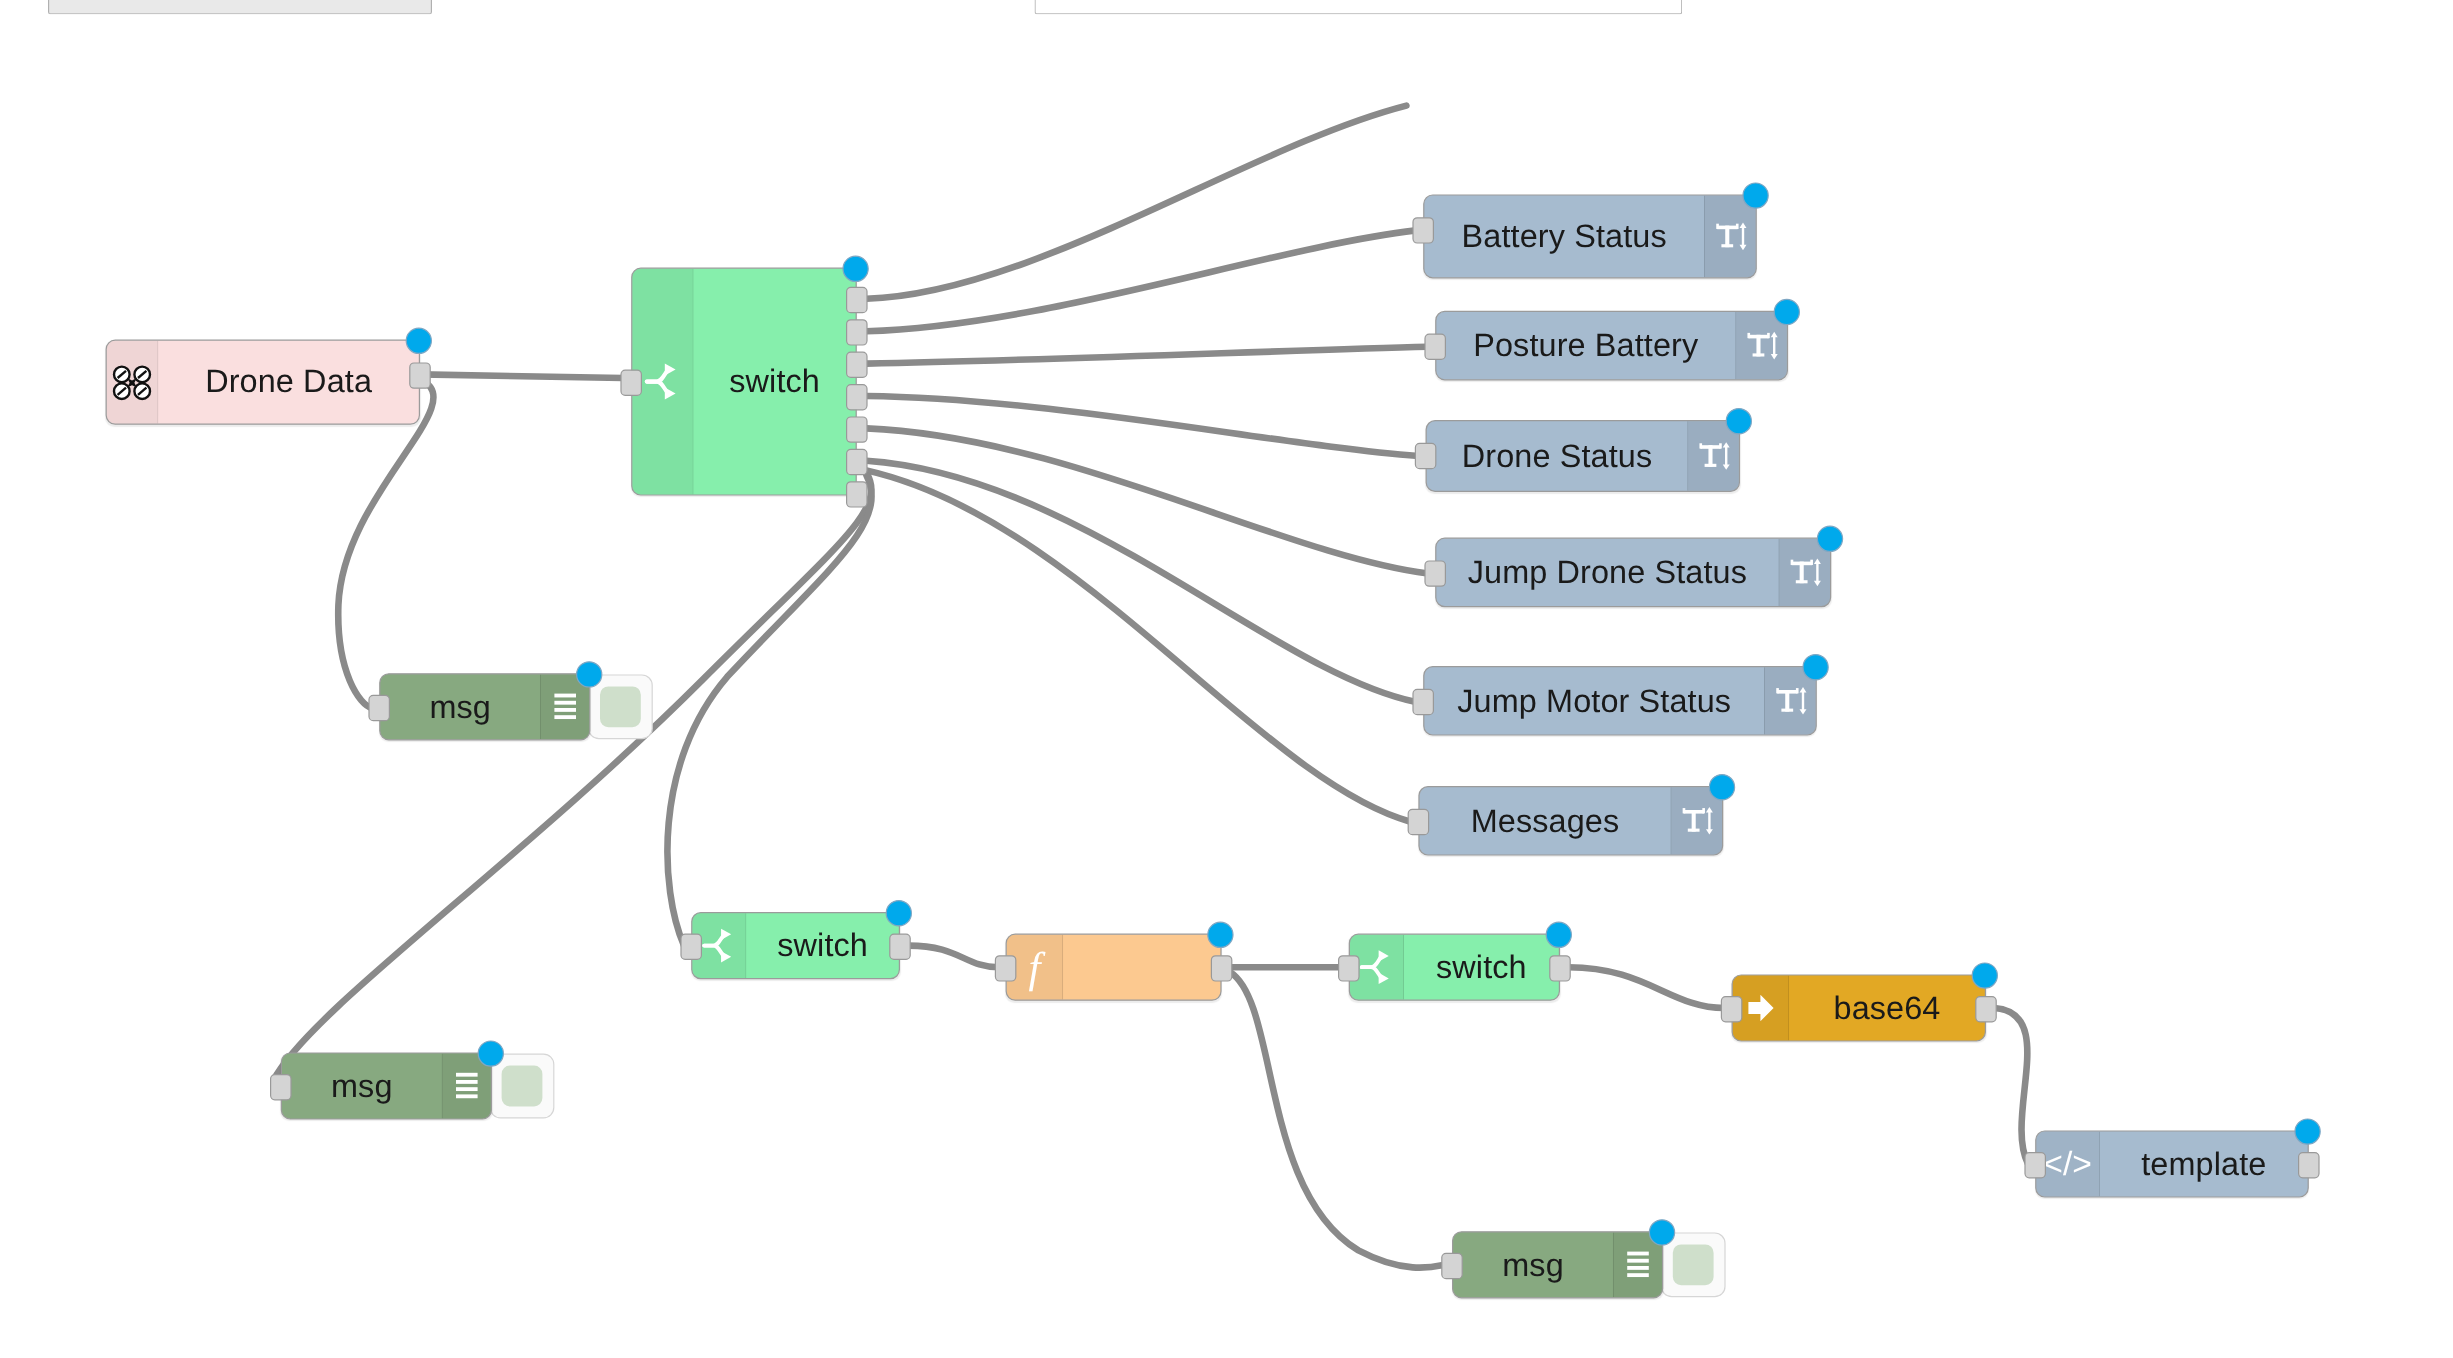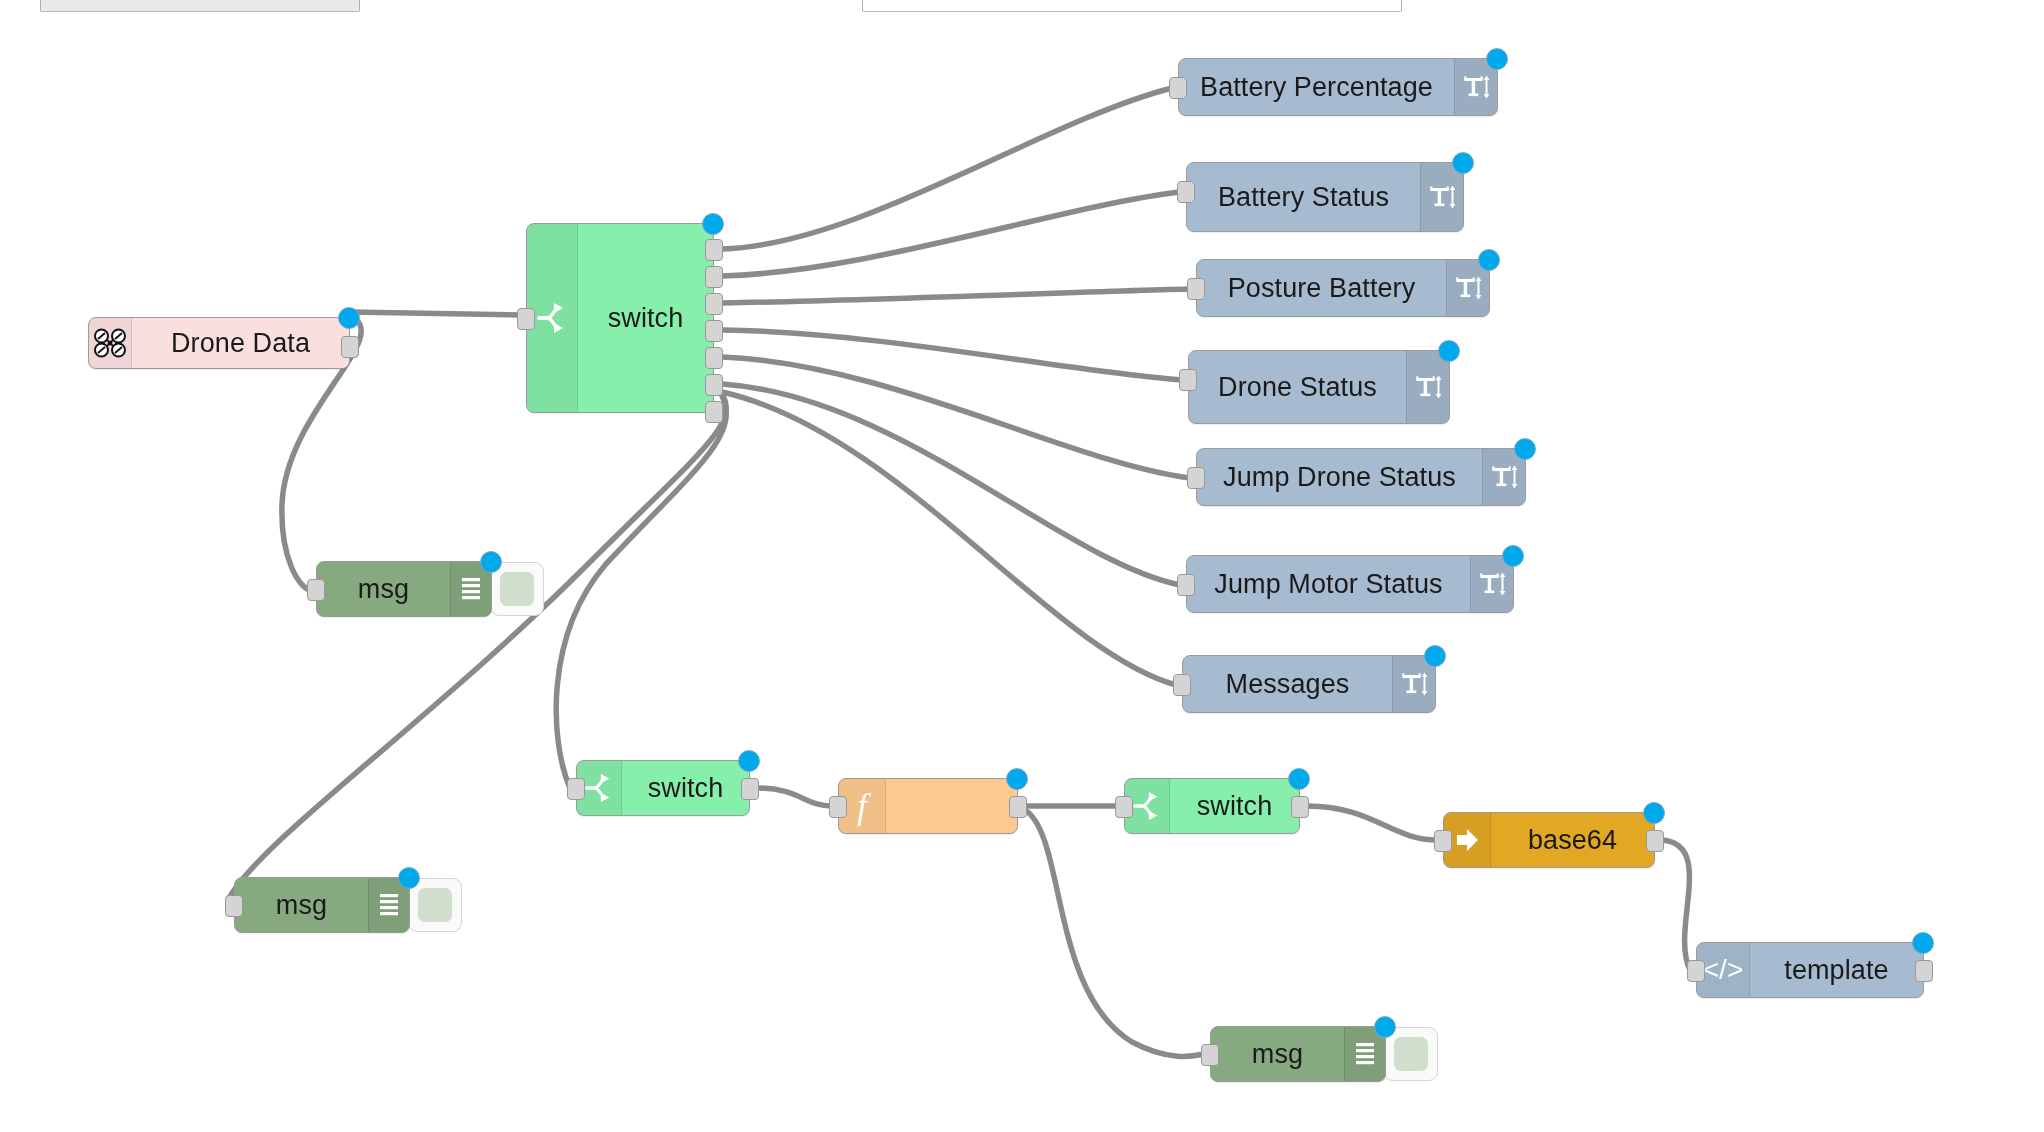--- a/index.html
+++ b/index.html
@@ -177,21 +177,21 @@
     <path d="M 722 392 C 900 432 1050 650 1176 685"></path>
     <path d="M 722 394 C 740 424 700 452 586 566 C 432 720 258 842 228 900"></path>
     <path d="M 722 396 C 742 436 690 474 606 564 C 544 636 550 742 570 788"></path>
     <path d="M 757 788 C 800 788 804 806 832 806"></path>
     <path d="M 1025 806 C 1070 806 1080 806 1118 806"></path>
     <path d="M 1025 810 C 1066 836 1050 992 1132 1042 C 1170 1062 1194 1056 1204 1054"></path>
     <path d="M 1307 806 C 1372 806 1392 840 1437 840"></path>
     <path d="M 1662 840 C 1716 844 1670 930 1690 970"></path>
   </svg>
 
-  <div class="node n-inject" style="left:88px; top:283px; width:262px; height:52px;margin-top:34px;">
+  <div class="node n-inject" style="left:88px; top:283px; width:262px; height:71px;">
     <div class="icon-box">
       <svg width="34" height="30" viewBox="0 0 34 30" class="glyph">
         <g stroke="#111" stroke-width="2" fill="none">
           <circle cx="8.5" cy="8" r="6.5" fill="#fff"></circle>
           <circle cx="25.5" cy="8" r="6.5" fill="#fff"></circle>
           <circle cx="8.5" cy="22" r="6.5" fill="#fff"></circle>
           <circle cx="25.5" cy="22" r="6.5" fill="#fff"></circle>
           <line x1="5" y1="11" x2="12" y2="5"></line>
           <line x1="22" y1="11" x2="29" y2="5"></line>
           <line x1="5" y1="25" x2="12" y2="19"></line>
@@ -221,41 +221,20 @@
     <div class="port in" style="left:-10px; top:84px;"></div>
     <div class="port out" style="right:-10px; top:15px;"></div>
     <div class="port out" style="right:-10px; top:42px;"></div>
     <div class="port out" style="right:-10px; top:69px;"></div>
     <div class="port out" style="right:-10px; top:96px;"></div>
     <div class="port out" style="right:-10px; top:123px;"></div>
     <div class="port out" style="right:-10px; top:150px;"></div>
     <div class="port out" style="right:-10px; top:177px;"></div>
   </div>
 
-  <div class="node n-ui" style="left:1178px; top:58px; width:320px; height:58px;">
-    <div class="label">Battery Percentage</div>
-    <div class="icon-box right">
-      <svg width="30" height="30" viewBox="0 0 30 30" class="glyph">
-        <g fill="#fff">
-          <rect x="4" y="6" width="17" height="3"></rect>
-          <rect x="10.7" y="6" width="3.4" height="18"></rect>
-          <rect x="7.5" y="21.5" width="9.8" height="2.6"></rect>
-          <rect x="3.2" y="4.4" width="2.2" height="4.4"></rect>
-          <rect x="19.6" y="4.4" width="2.2" height="4.4"></rect>
-        </g>
-        <g stroke="#fff" stroke-width="2" fill="none">
-          <line x1="25.5" y1="6" x2="25.5" y2="24"></line>
-        </g>
-        <path d="M25.5 3.5 L28.4 8 L22.6 8 Z" fill="#fff"></path>
-        <path d="M25.5 26.5 L28.4 22 L22.6 22 Z" fill="#fff"></path>
-      </svg>
-    </div>
-    <div class="status-dot" style="right:-11px; top:-11px;"></div>
-    <div class="port in" style="left:-10px; top:18px;"></div>
-  </div>
 
   <div class="node n-ui" style="left:1186px; top:162px; width:278px; height:70px;">
     <div class="label">Battery Status</div>
     <div class="icon-box right">
       <svg width="30" height="30" viewBox="0 0 30 30" class="glyph">
         <g fill="#fff">
           <rect x="4" y="6" width="17" height="3"></rect>
           <rect x="10.7" y="6" width="3.4" height="18"></rect>
           <rect x="7.5" y="21.5" width="9.8" height="2.6"></rect>
           <rect x="3.2" y="4.4" width="2.2" height="4.4"></rect>
@@ -287,21 +266,21 @@
             <line x1="25.5" y1="6" x2="25.5" y2="24"></line>
           </g>
         <path d="M25.5 3.5 L28.4 8 L22.6 8 Z" fill="#fff"></path>
         <path d="M25.5 26.5 L28.4 22 L22.6 22 Z" fill="#fff"></path>
       </svg>
     </div>
     <div class="status-dot" style="right:-11px; top:-11px;"></div>
     <div class="port in" style="left:-10px; top:18px;"></div>
   </div>
 
-  <div class="node n-ui" style="left:1188px; top:350px; width:262px; height:74px;">
+  <div class="node n-ui" style="left:1188px; top:350px; width:262px; height:60px;">
     <div class="label">Drone Status</div>
     <div class="icon-box right">
       <svg width="30" height="30" viewBox="0 0 30 30" class="glyph">
         <g fill="#fff">
           <rect x="4" y="6" width="17" height="3"></rect>
           <rect x="10.7" y="6" width="3.4" height="18"></rect>
           <rect x="7.5" y="21.5" width="9.8" height="2.6"></rect>
           <rect x="3.2" y="4.4" width="2.2" height="4.4"></rect>
           <rect x="19.6" y="4.4" width="2.2" height="4.4"></rect>
         </g>

